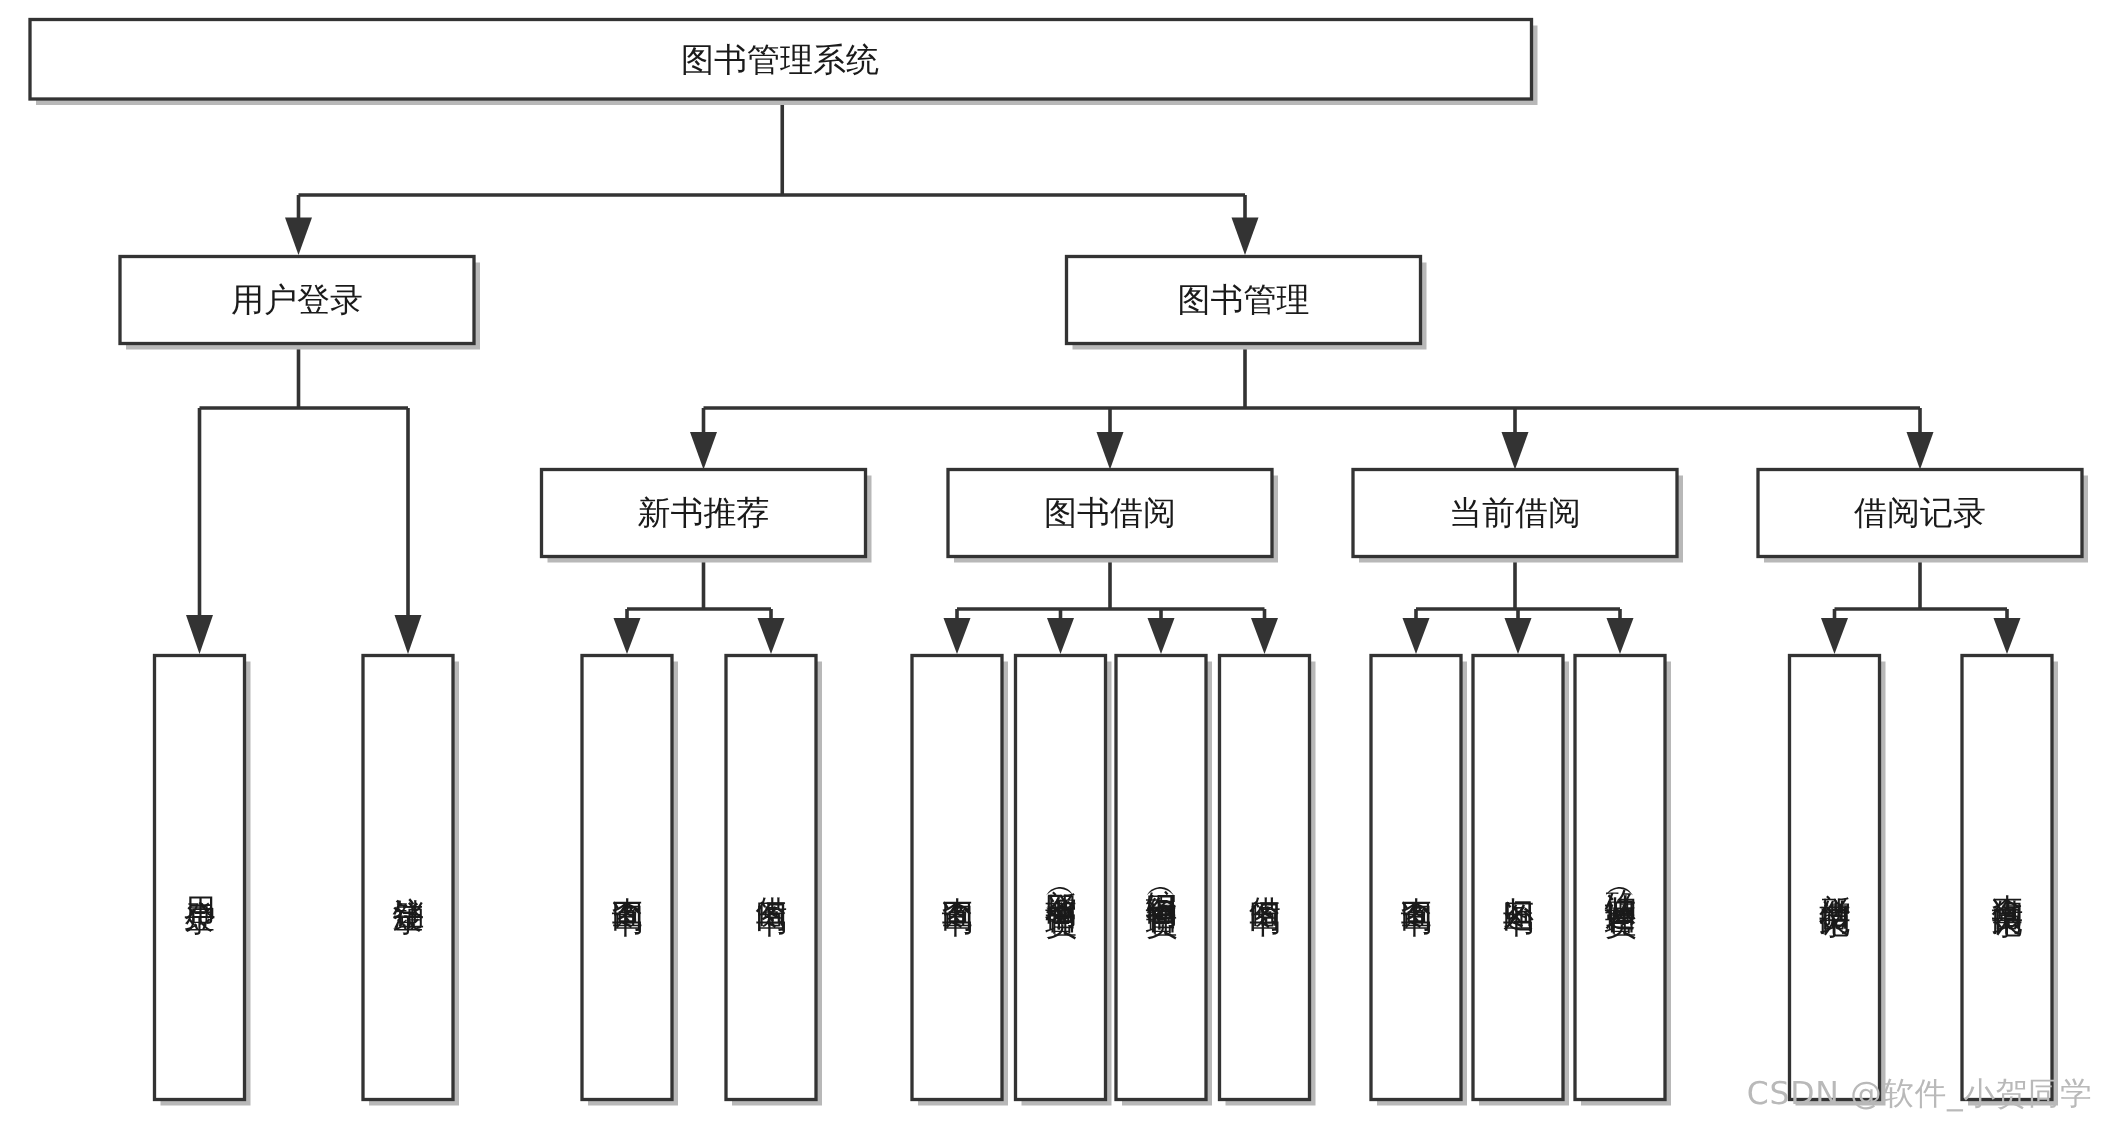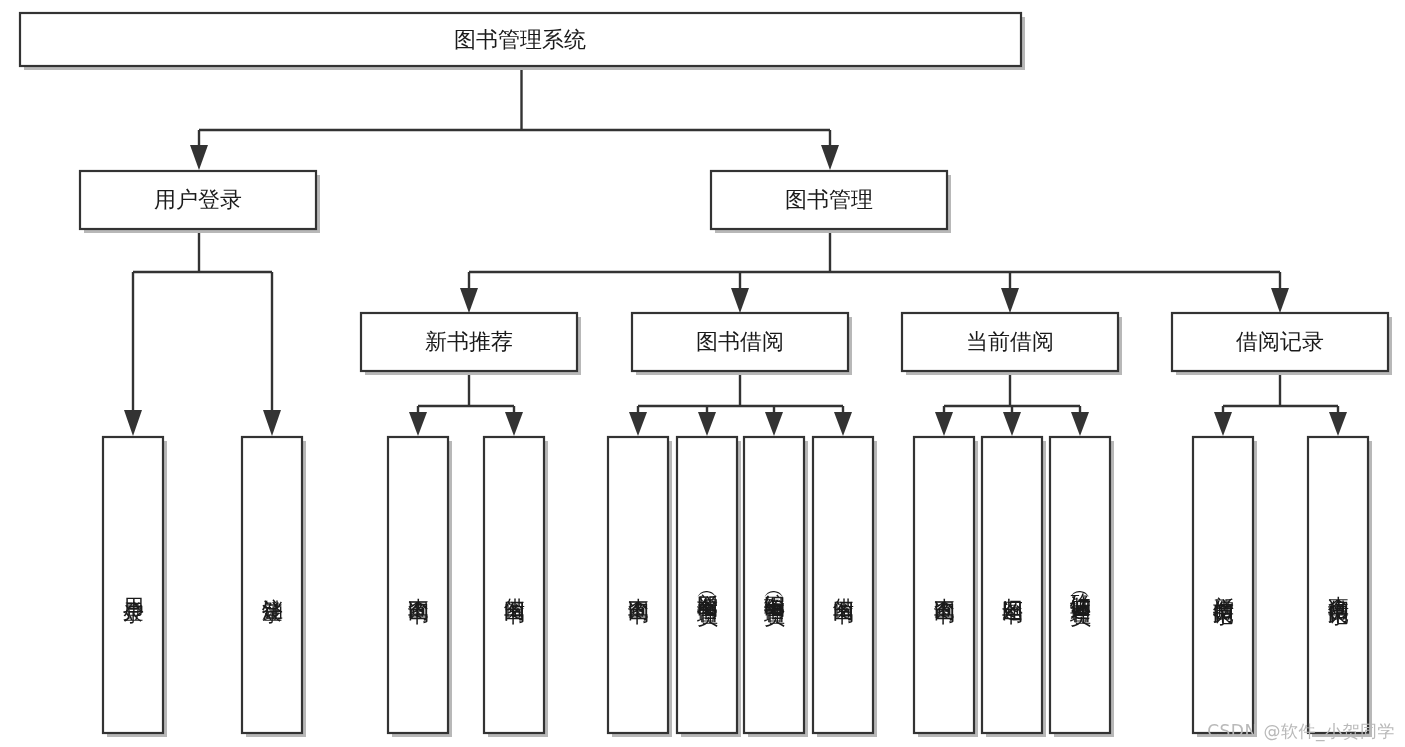--- a/index.html
+++ b/index.html
@@ -70,21 +70,21 @@
     letter-spacing: 2px;
     color: #1a1a1a;
     white-space: nowrap;
     text-align: center;
   }
   .watermark {
     position: absolute;
     right: 10px;
     bottom: 4px;
     font-family: "DejaVu Sans", "Liberation Sans", sans-serif;
-    font-size: 17px;
+    font-size: 21px;
     color: #b9b9b9;
     letter-spacing: 0.5px;
     white-space: nowrap;
   }
 </style>
 </head>
 <body>
 
 <div id="diagram-root">
 

